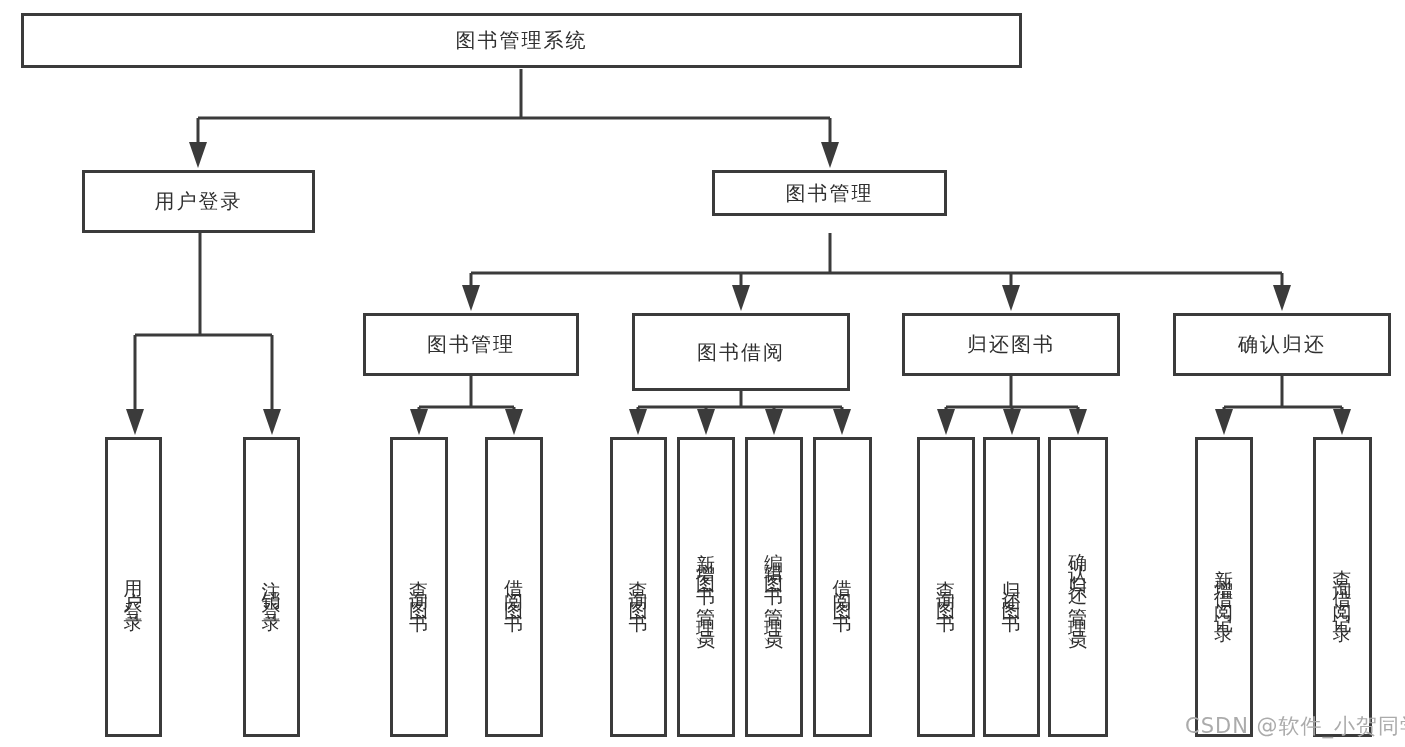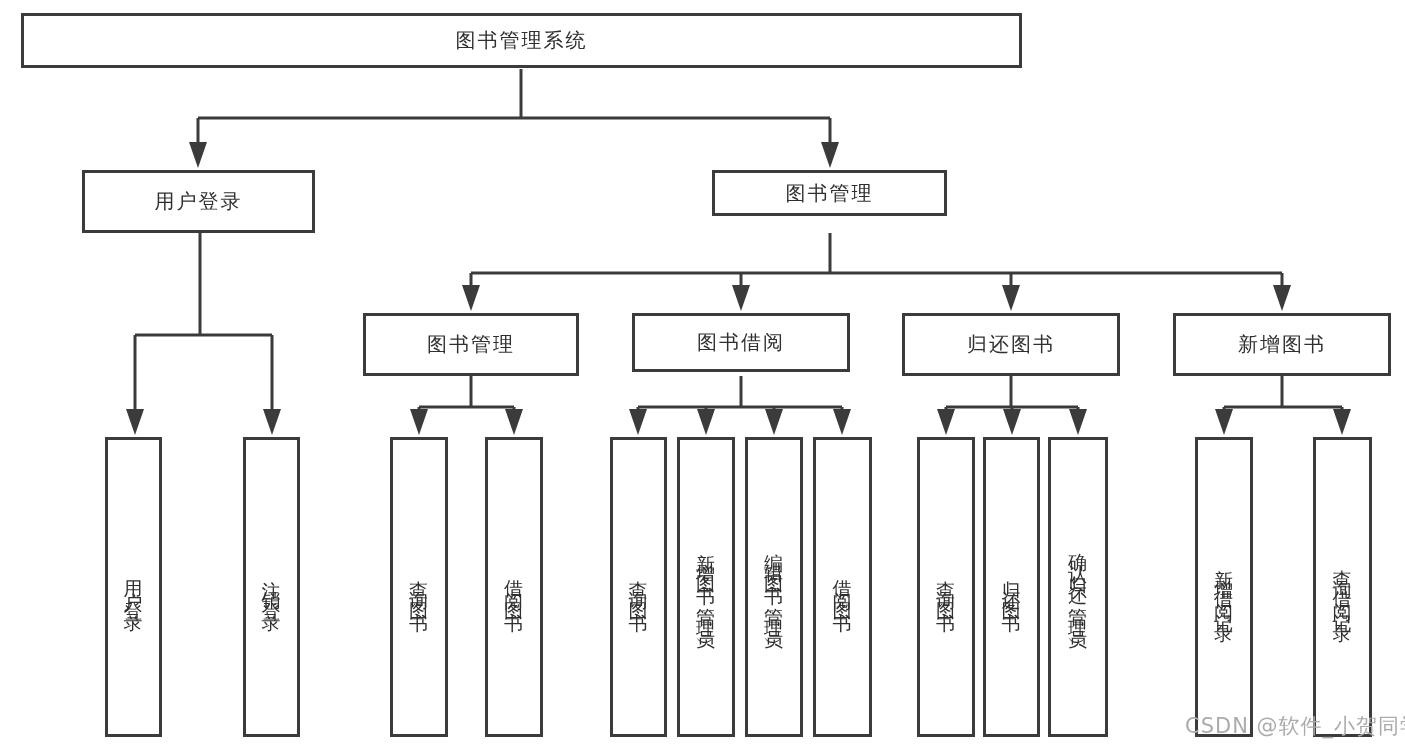--- a/index.html
+++ b/index.html
@@ -85,28 +85,28 @@
   <div class="box h" style="left:82px;top:170px;width:233px;height:63px">
     <span>用户登录</span>
   </div>
   <div class="box h" style="left:712px;top:170px;width:235px;height:46px">
     <span>图书管理</span>
   </div>
 
   <div class="box h" style="left:363px;top:313px;width:216px;height:63px">
     <span>图书管理</span>
   </div>
-  <div class="box h" style="left:632px;top:313px;width:218px;height:59px">
+  <div class="box h" style="left:632px;top:313px;width:218px;height:78px">
     <span>图书借阅</span>
   </div>
   <div class="box h" style="left:902px;top:313px;width:218px;height:63px">
     <span>归还图书</span>
   </div>
   <div class="box h" style="left:1173px;top:313px;width:218px;height:63px">
-    <span>新增图书</span>
+    <span>确认归还</span>
   </div>
 
   <div class="box v" style="left:105px;top:437px;width:57px;height:300px">
     <span class="vt">用户登录</span>
   </div>
   <div class="box v" style="left:243px;top:437px;width:57px;height:300px">
     <span class="vt">注销登录</span>
   </div>
 
   <div class="box v" style="left:390px;top:437px;width:58px;height:300px">

